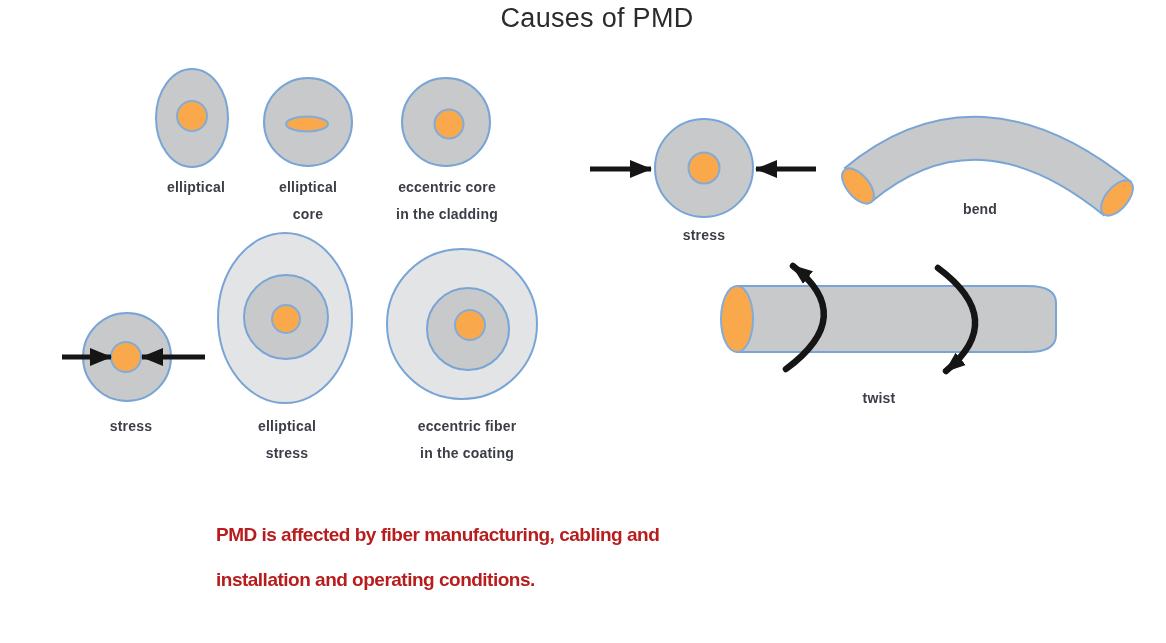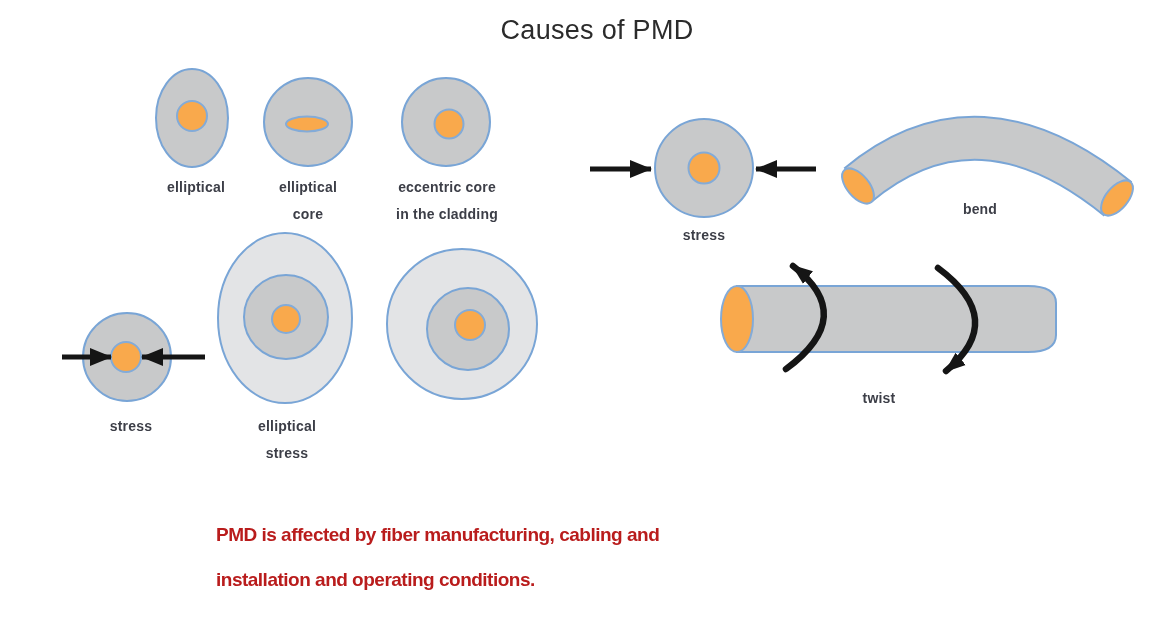--- a/index.html
+++ b/index.html
@@ -8,21 +8,21 @@
     font-family:"Liberation Sans", sans-serif;
   }
   #diagram-svg{position:absolute;left:0;top:0;}
   .lbl{
     position:absolute;text-align:center;
     font-size:14px;font-weight:600;line-height:27px;color:#3c3e47;
     letter-spacing:0.2px;white-space:nowrap;
   }
   .lbl div{white-space:nowrap;}
   #title{
-    position:absolute;left:347px;top:15px;width:500px;text-align:center;
+    position:absolute;left:347px;top:3px;width:500px;text-align:center;
     font-size:27px;font-weight:400;color:#2b2b2b;letter-spacing:0.3px;
   }
   #caption{
     position:absolute;left:216px;top:512px;
     font-size:19px;font-weight:700;color:#b91c1c;line-height:45px;letter-spacing:-0.5px;
   }
   
   .clad{fill:#c8c9ca;stroke:#79a5d6;stroke-width:2;}
   .coat{fill:#e3e4e6;stroke:#79a5d6;stroke-width:2;}
   .core{fill:#f9a94c;stroke:#83abd8;stroke-width:2;}
@@ -120,20 +120,24 @@
 
   <div class="lbl" style="left:71px;top:413px;width:120px;">
     <div>stress</div>
   </div>
 
   <div class="lbl" style="left:227px;top:413px;width:120px;">
     <div>elliptical</div>
     <div>stress</div>
   </div>
 
+  <div class="lbl" style="left:387px;top:413px;width:160px;">
+    <div>eccentric fiber</div>
+    <div>in the coating</div>
+  </div>
 
   <div class="lbl" style="left:644px;top:222px;width:120px;">
     <div>stress</div>
   </div>
 
   <div class="lbl" style="left:920px;top:196px;width:120px;">
     <div>bend</div>
   </div>
 
   <div class="lbl" style="left:819px;top:385px;width:120px;">

